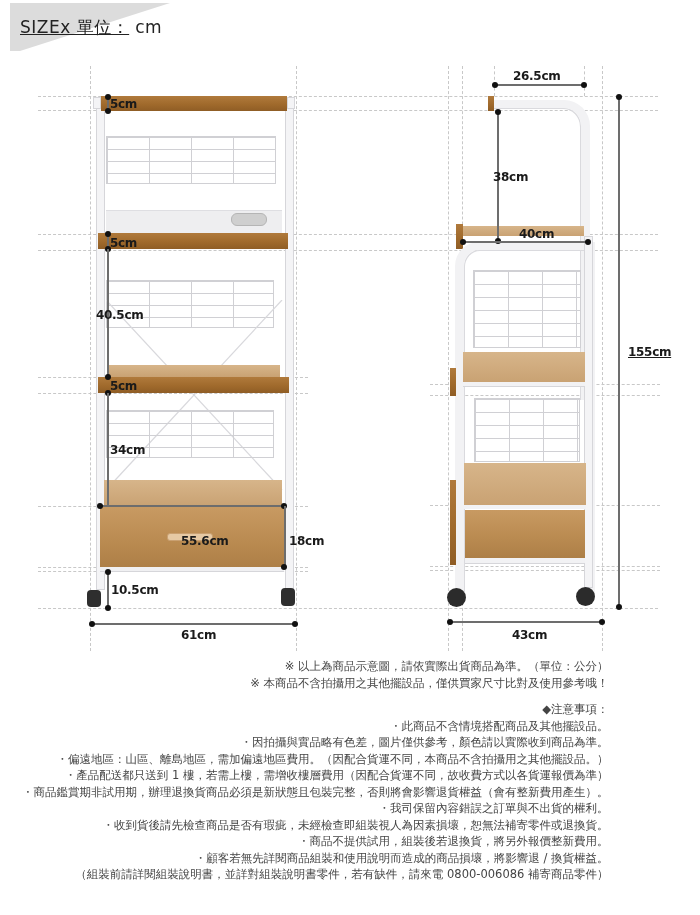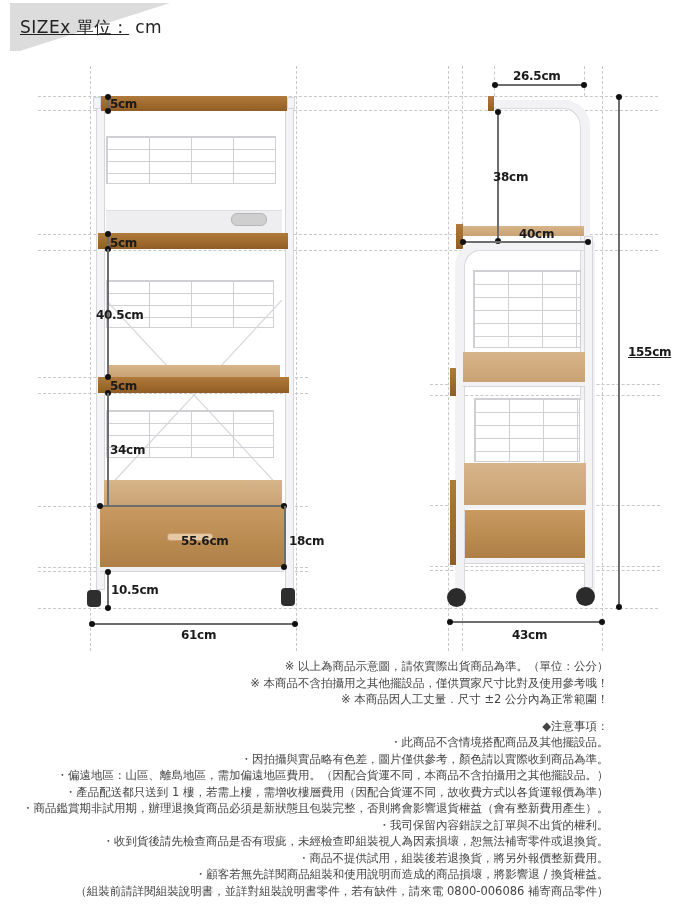--- a/index.html
+++ b/index.html
@@ -204,21 +204,20 @@
 
   <div class="abs dim-h" style="left:450px; top:621px; width:152px;"></div>
   <div class="abs dot" style="left:447px; top:619px;"></div>
   <div class="abs dot" style="left:599px; top:619px;"></div>
   <div class="abs lbl" style="left:512px; top:628px;">43cm</div>
 </div>
 
 <div class="abs notes">
   <div>※ 以上為商品示意圖，請依實際出貨商品為準。（單位：公分）</div>
   <div>※ 本商品不含拍攝用之其他擺設品，僅供買家尺寸比對及使用參考哦！</div>
-  <div>※ 本商品因人工丈量．尺寸 ±2 公分內為正常範圍！</div>
   <div class="gap"></div>
   <div>◆注意事項：</div>
   <div>・此商品不含情境搭配商品及其他擺設品。</div>
   <div>・因拍攝與實品略有色差，圖片僅供參考，顏色請以實際收到商品為準。</div>
   <div>・偏遠地區：山區、離島地區，需加偏遠地區費用。（因配合貨運不同，本商品不含拍攝用之其他擺設品。）</div>
   <div>・產品配送都只送到 1 樓，若需上樓，需增收樓層費用（因配合貨運不同，故收費方式以各貨運報價為準）</div>
   <div>・商品鑑賞期非試用期，辦理退換貨商品必須是新狀態且包裝完整，否則將會影響退貨權益（會有整新費用產生）。</div>
   <div>・我司保留內容錯誤之訂單與不出貨的權利。</div>
   <div>・收到貨後請先檢查商品是否有瑕疵，未經檢查即組裝視人為因素損壞，恕無法補寄零件或退換貨。</div>
   <div>・商品不提供試用，組裝後若退換貨，將另外報價整新費用。</div>

